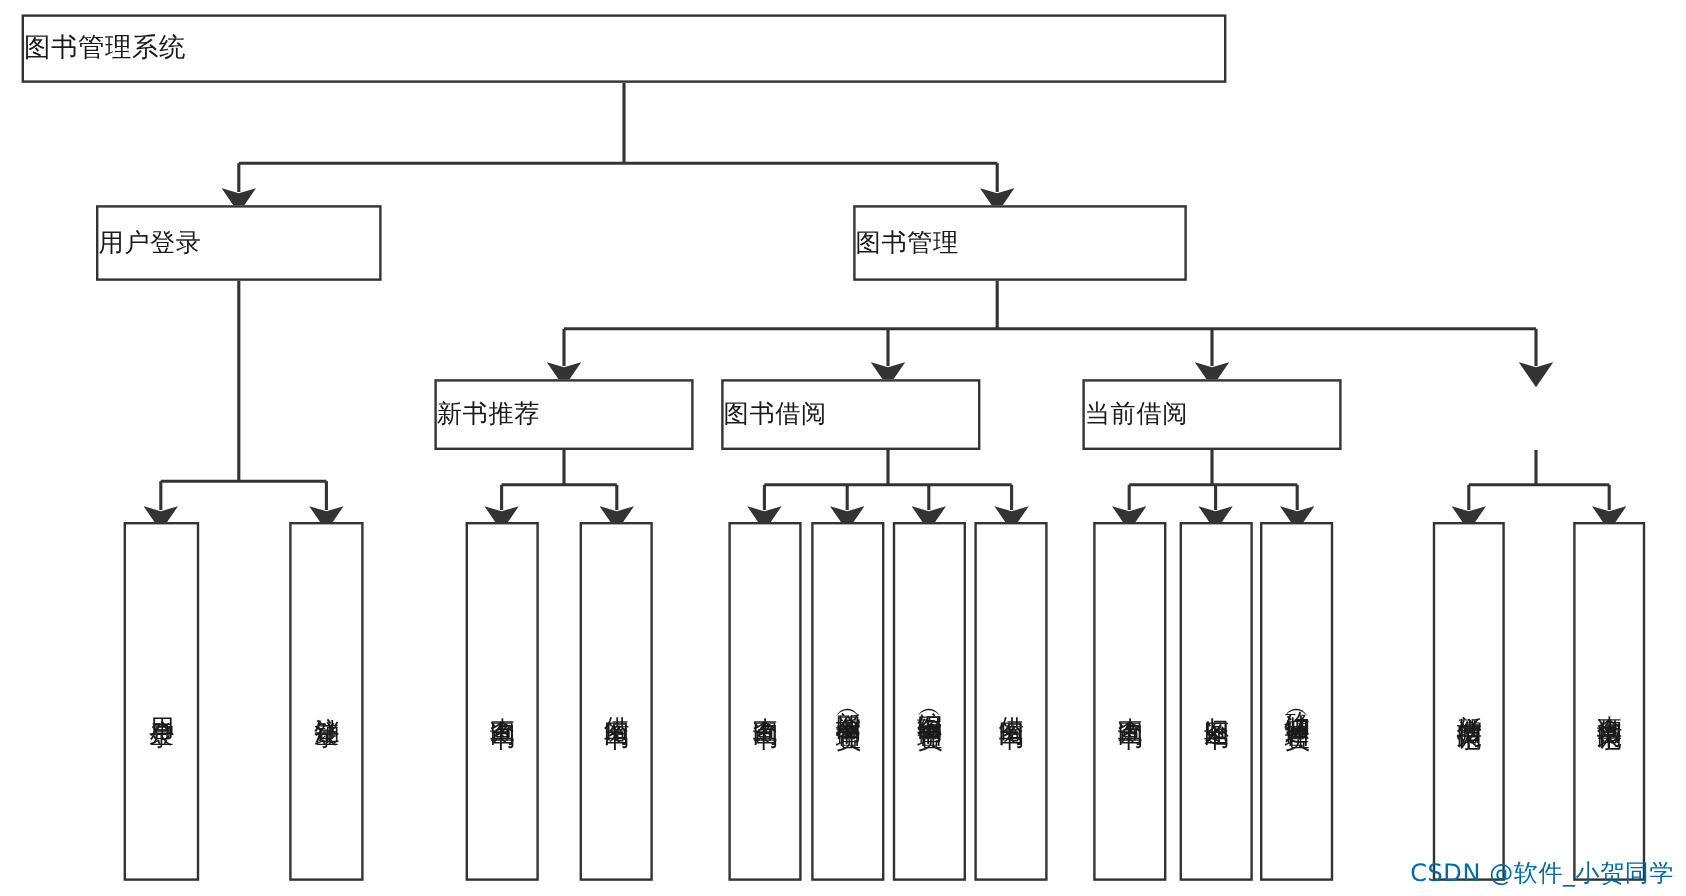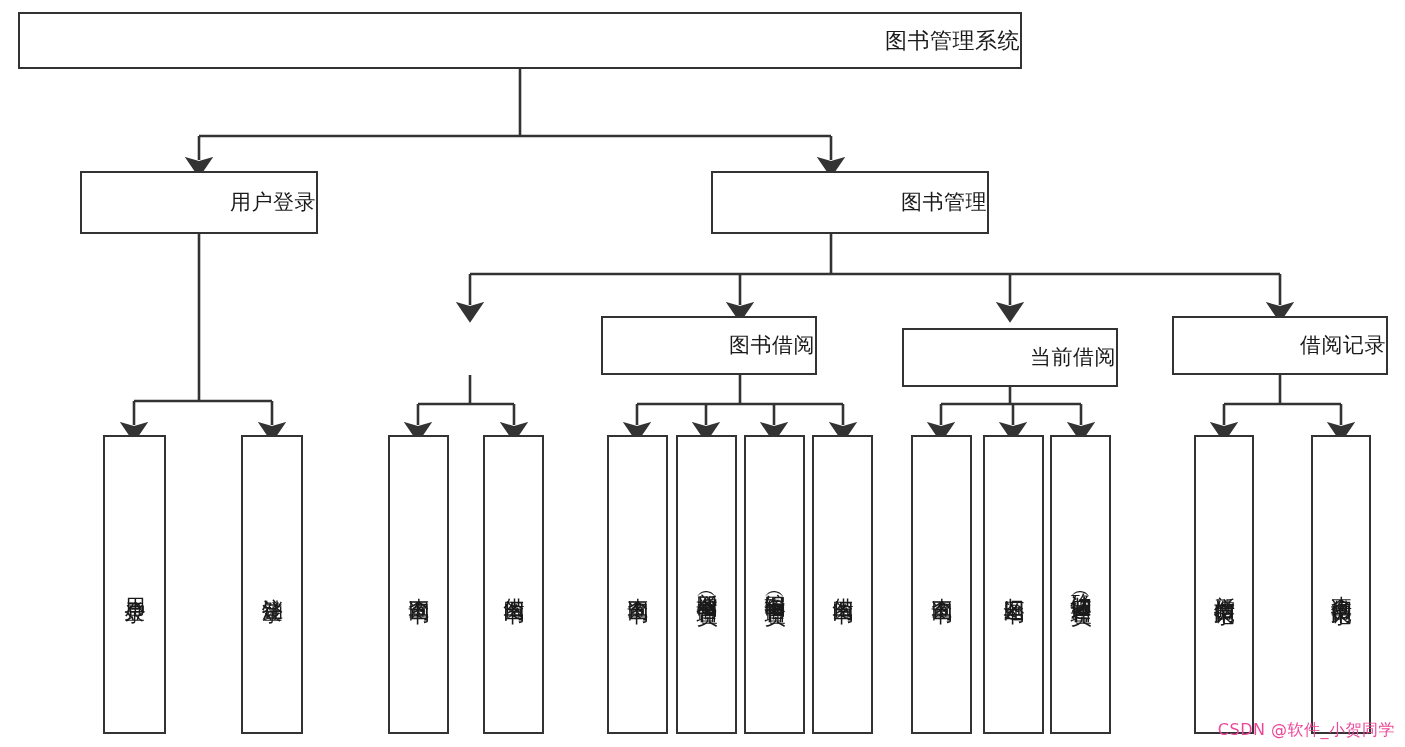--- a/index.html
+++ b/index.html
@@ -25,21 +25,21 @@
     height: 747px;
     pointer-events: none;
   }
   .node {
     position: absolute;
     box-sizing: border-box;
     background: #ffffff;
     border: 2.5px solid #333333;
     display: flex;
     align-items: center;
-    justify-content: flex-end;
+    justify-content: flex-start;
     z-index: 2;
   }
   .node .label {
     color: #1a1a1a;
     font-size: 21px;
     line-height: 1.15;
     letter-spacing: 0.5px;
     text-align: center;
     white-space: nowrap;
   }
@@ -55,22 +55,22 @@
     font-size: 21px;
     line-height: 1.18;
     letter-spacing: 2px;
     white-space: normal;
     max-height: 100%;
   }
   .watermark {
     position: absolute;
     right: 10px;
     bottom: 6px;
-    font-size: 16px;
-    color: #ec4899;
+    font-size: 20px;
+    color: #0369a1;
     z-index: 5;
     white-space: nowrap;
     letter-spacing: 0.5px;
   }
 </style>
 </head>
 <body>
 
 <div id="canvas">
 
@@ -128,28 +128,28 @@
     <span class="label">图书管理系统</span>
   </div>
 
   <div class="node" style="left:80px; top:171px; width:238px; height:63px;">
     <span class="label">用户登录</span>
   </div>
   <div class="node" style="left:711px; top:171px; width:278px; height:63px;">
     <span class="label">图书管理</span>
   </div>
 
+  <div class="node" style="left:362px; top:316px; width:216px; height:59px;">
+    <span class="label">新书推荐</span>
+  </div>
   <div class="node" style="left:601px; top:316px; width:216px; height:59px;">
     <span class="label">图书借阅</span>
   </div>
-  <div class="node" style="left:902px; top:328px; width:216px; height:59px;">
+  <div class="node" style="left:902px; top:316px; width:216px; height:59px;">
     <span class="label">当前借阅</span>
-  </div>
-  <div class="node" style="left:1172px; top:316px; width:216px; height:59px;">
-    <span class="label">借阅记录</span>
   </div>
 
   <div class="node vert" style="left:103px; top:435px; width:63px; height:299px;">
     <span class="label">用户登录</span>
   </div>
   <div class="node vert" style="left:241px; top:435px; width:62px; height:299px;">
     <span class="label">注销登录</span>
   </div>
   <div class="node vert" style="left:388px; top:435px; width:61px; height:299px;">
     <span class="label">查询图书</span>

